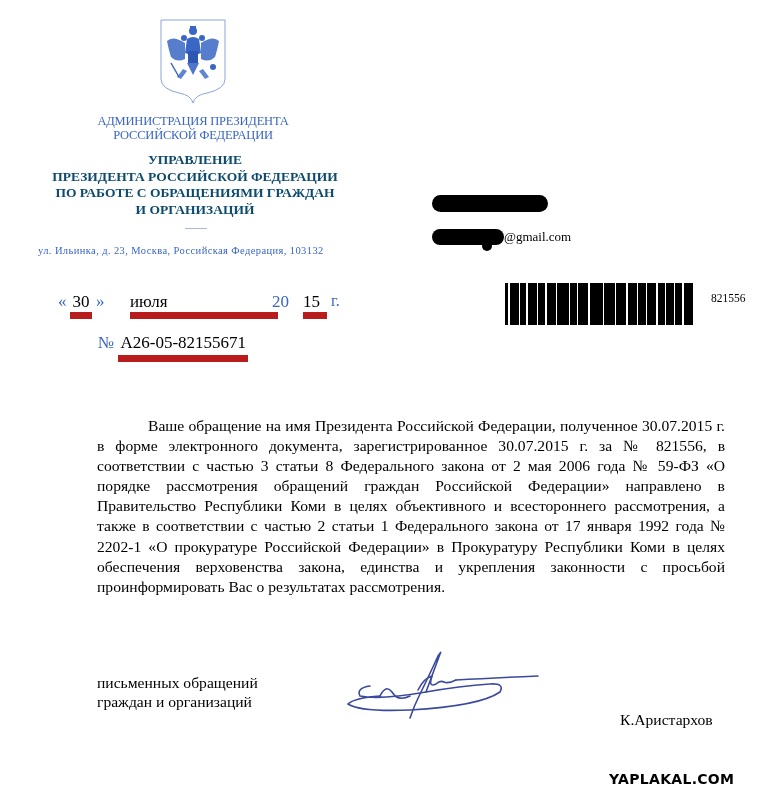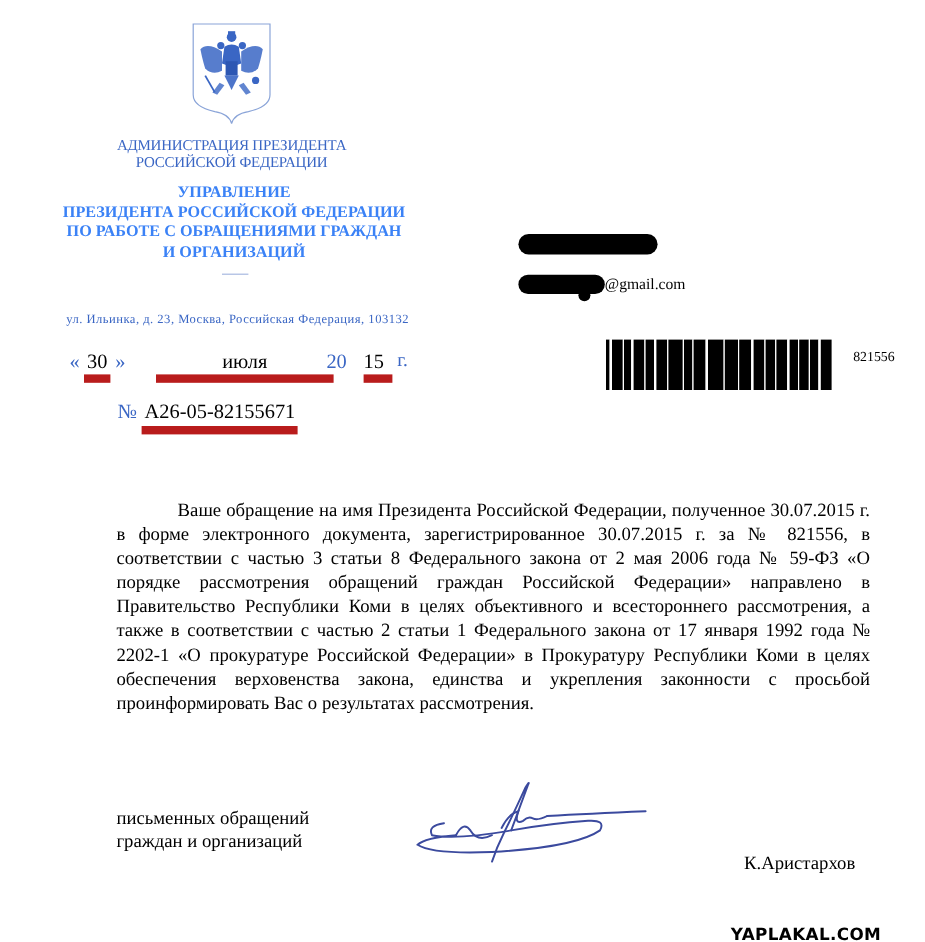--- a/index.html
+++ b/index.html
@@ -1,23 +1,23 @@
 <!DOCTYPE html>
 <html><head>
   <meta charset="utf-8">
   <style>
     html, body { margin: 0; padding: 0; background: #ffffff; }
     body { width: 771px; height: 785px; position: relative; overflow: hidden; font-family: "Liberation Serif", serif; color: #000; }
     .abs { position: absolute; }
     .blue { color: #3a66c4; }
     .emblem { left: 157px; top: 17px; width: 72px; height: 88px; }
     .admin { left: 95px; top: 114px; width: 196px; text-align: center; font-size: 12.5px; line-height: 14px; color: #3a66c4; letter-spacing: -0.2px; }
-    .dept { left: 40px; top: 152px; width: 310px; text-align: center; font-size: 13.5px; line-height: 16.5px; font-weight: bold; color: #3b82f6; }
+    .dept { left: 40px; top: 152px; width: 310px; text-align: center; font-size: 13.5px; line-height: 16.5px; font-weight: bold; color: #0c4a6e; }
     .dept-rule { left: 185px; top: 228px; width: 22px; height: 1px; background: #a7b9e0; }
-    .address { left: 38px; top: 261px; width: 320px; text-align: center; font-size: 10.5px; color: #3a66c4; letter-spacing: 0.4px; }
+    .address { left: 38px; top: 245px; width: 320px; font-size: 10.5px; color: #3a66c4; letter-spacing: 0.4px; }
     .redact-name { left: 432px; top: 195px; width: 116px; height: 17px; background: #000; border-radius: 9px; }
     .email-row { left: 432px; top: 228px; font-size: 13px; height: 20px; }
     .redact-email { display: inline-block; vertical-align: middle; width: 72px; height: 16px; background: #000; border-radius: 8px; position: relative; }
     .redact-email::after { content: ""; position: absolute; left: 50px; top: 12px; width: 10px; height: 10px; border-radius: 50%; background: #000; }
     .email-domain { vertical-align: middle; }
     .date-row { left: 58px; top: 292px; height: 24px; font-size: 17px; }
     .date-row span { position: absolute; top: 0; white-space: nowrap; }
     .uline { border-bottom: 7px solid #b91c1c; }
     .num-row { left: 98px; top: 333px; font-size: 17px; }
     .barcode { left: 505px; top: 283px; width: 205px; height: 42px; display: flex; align-items: stretch; }
@@ -71,21 +71,21 @@
 
 <div class="abs redact-name"></div>
 <div class="abs email-row">
   <span class="redact-email"></span><span class="email-domain">@<span>gmail.com</span></span>
 </div>
 
 <div class="abs date-row">
   <span class="blue" style="left:0px;">«</span>
   <span class="uline" style="left:12px; width:22px; text-align:center;">30</span>
   <span class="blue" style="left:38px;">»</span>
-  <span class="uline" style="left:72px; width:148px; text-align:center;">июля</span>
+  <span class="uline" style="left:72px; width:148px; text-align:left;">июля</span>
   <span class="blue" style="left:214px;">20</span>
   <span class="uline" style="left:245px; width:24px; text-align:left;">15</span>
   <span class="blue" style="left:253px; margin-left:20px; font-size:16px;">г.</span>
 </div>
 
 <div class="abs num-row">
   <span class="blue">№</span>
   <span class="uline" style="display:inline-block; padding:0 2px 2px 2px;">А26-05-82155671</span>
 </div>
 

